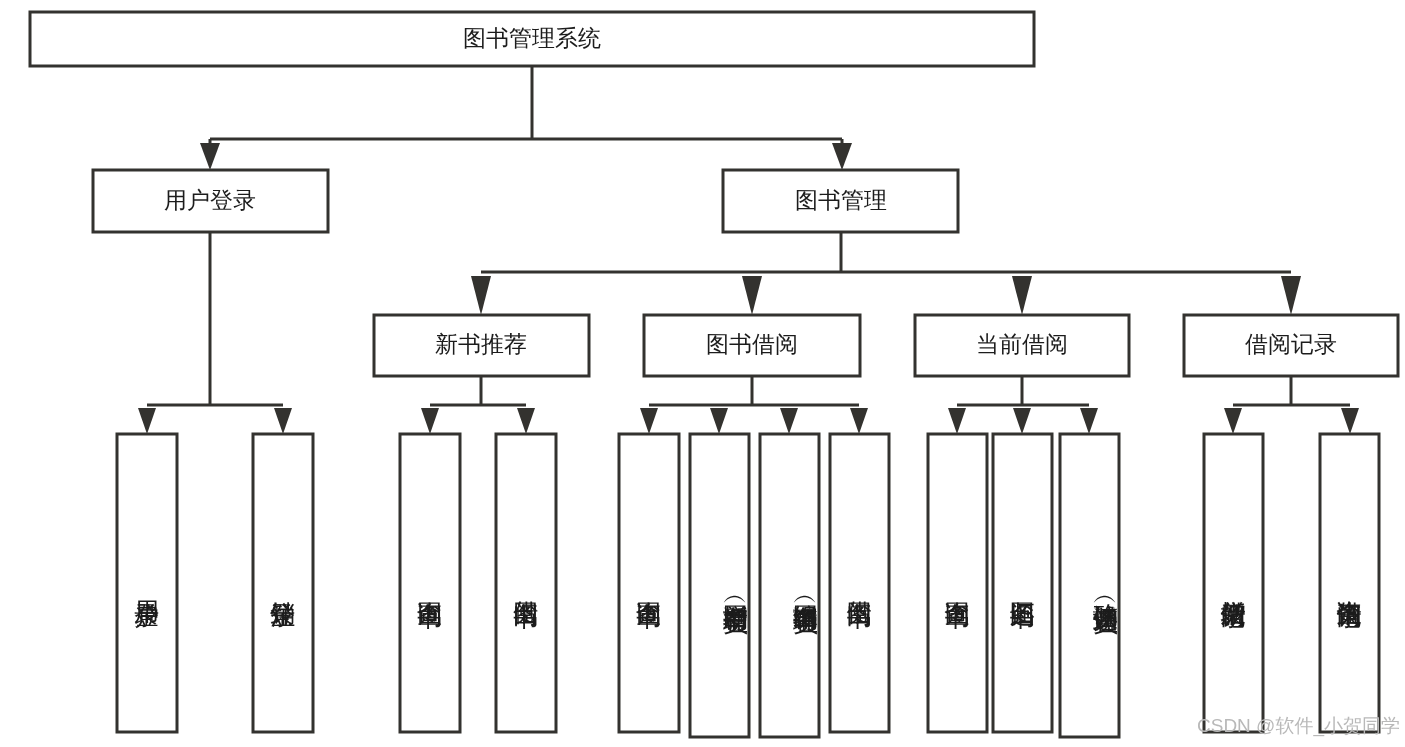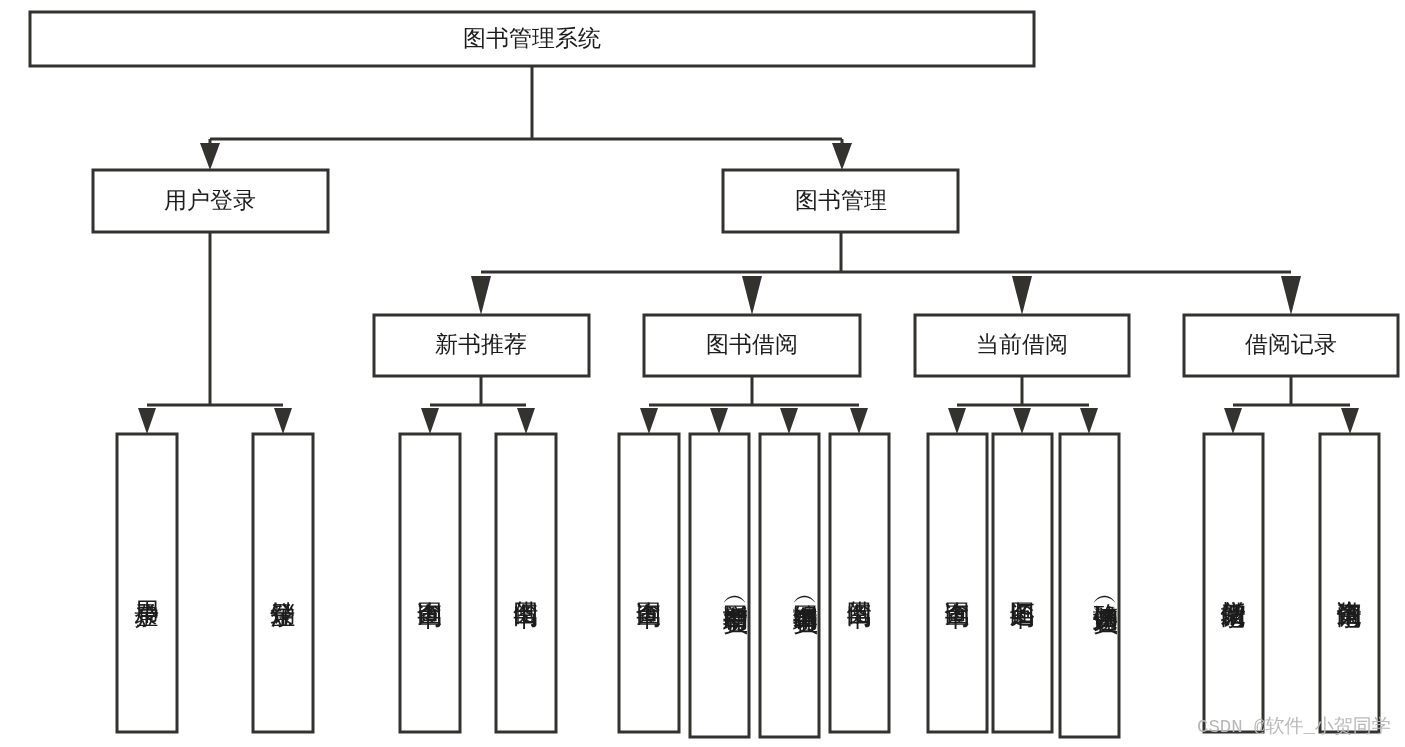--- a/index.html
+++ b/index.html
@@ -59,21 +59,21 @@
     letter-spacing: 1px;
     text-align: center;
     display: flex;
     align-items: center;
     justify-content: center;
     white-space: nowrap;
     pointer-events: none;
   }
   .watermark {
     position: absolute;
-    font-family: Liberation Mono, monospace;
+    font-family: Liberation Sans, sans-serif;
     font-size: 19px;
     color: #b9b9b9;
     white-space: nowrap;
     left: 1185px;
     top: 713px;
   }
 </style>
 </head>
 <body>
 

